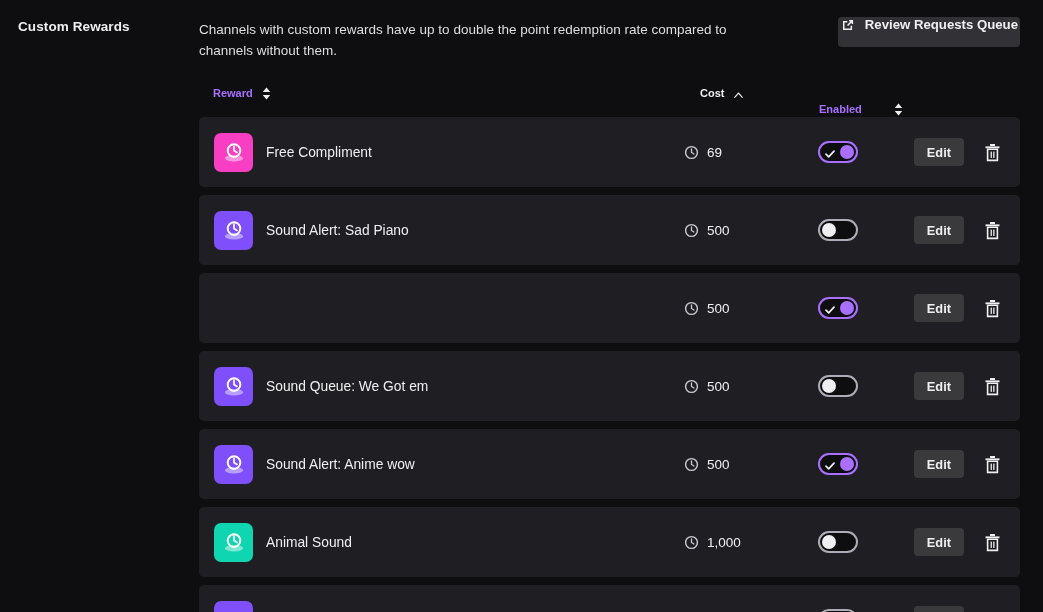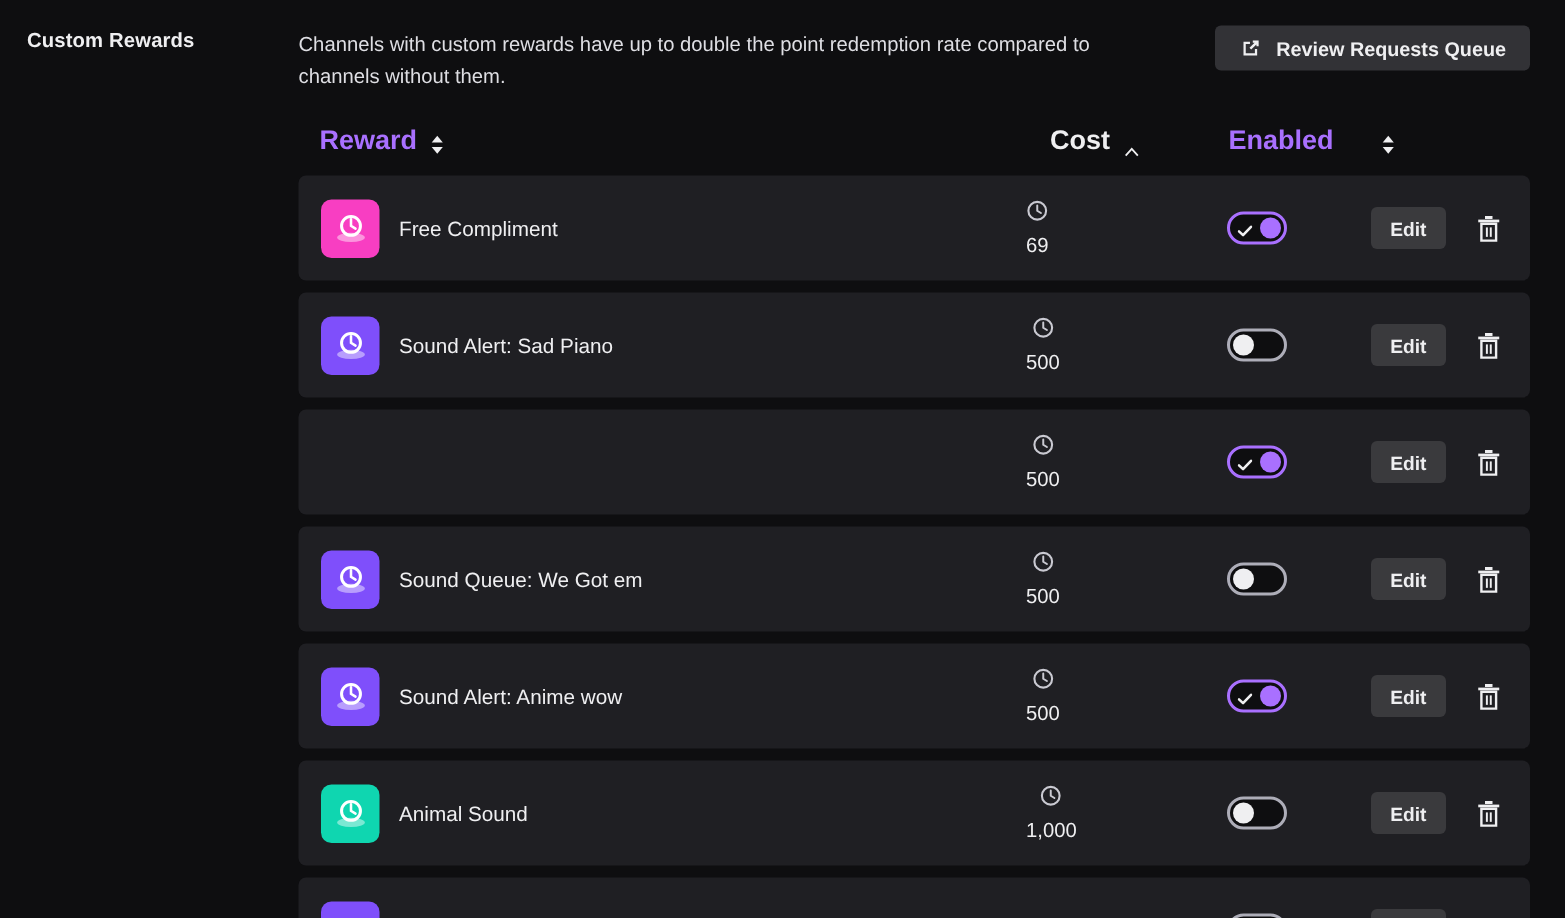--- a/index.html
+++ b/index.html
@@ -37,23 +37,22 @@
     line-height: 21px;
     color: #dedee3;
     font-weight: 400;
   }
   .review-btn {
     position: absolute;
     right: 23px;
     top: 17px;
     height: 30px;
     display: flex;
-    align-items: center;
     gap: 9px;
-    padding: 0 16px;
+    padding: 0 2px;
     background: #323236;
     border: none;
     border-radius: 4px;
     color: #efeff1;
     font-size: 13.2px;
     font-weight: bold;
     font-family: "Liberation Sans", sans-serif;
     cursor: pointer;
   }
   .review-btn .ext-icon { display: block; width: 16px; height: 16px; }
@@ -68,30 +67,30 @@
   }
   .col-head {
     position: absolute;
     display: flex;
     align-items: center;
     gap: 9px;
     background: none;
     border: none;
     padding: 0;
     font-family: "Liberation Sans", sans-serif;
-    font-size: 18px;
+    font-size: 11px;
     font-weight: bold;
     cursor: pointer;
     height: 22px;
   }
   .col-head.purple { color: #a970ff; }
   .col-head.active { color: #efeff1; }
   .col-reward  { left: 14px;  top: 2px; }
   .col-cost    { left: 501px; top: 2px; }
-  .col-enabled { left: 620px; top: 2px; gap: 32px; }
+  .col-enabled { left: 620px; top: 18px; gap: 32px; }
   .sort-updown { display:block; width: 9px; height: 13px; }
   .sort-up     { display:block; width: 11px; height: 8px; }
 
   
   .rows {
     position: absolute;
     left: 199px;
     top: 117px;
     width: 821px;
   }
@@ -126,21 +125,20 @@
     font-size: 13.8px;
     color: #efeff1;
     white-space: nowrap;
   }
   .cost-cell {
     position: absolute;
     left: 485px;
     display: flex;
     align-items: center;
     gap: 8px;
-    flex-direction: column;
   }
   .points-icon { display: block; width: 15px; height: 15px; flex: none; }
   .cost-value { font-size: 13.5px; color: #efeff1; }
 
   .enabled-cell {
     position: absolute;
     left: 619px;
   }
   .toggle {
     position: relative;

